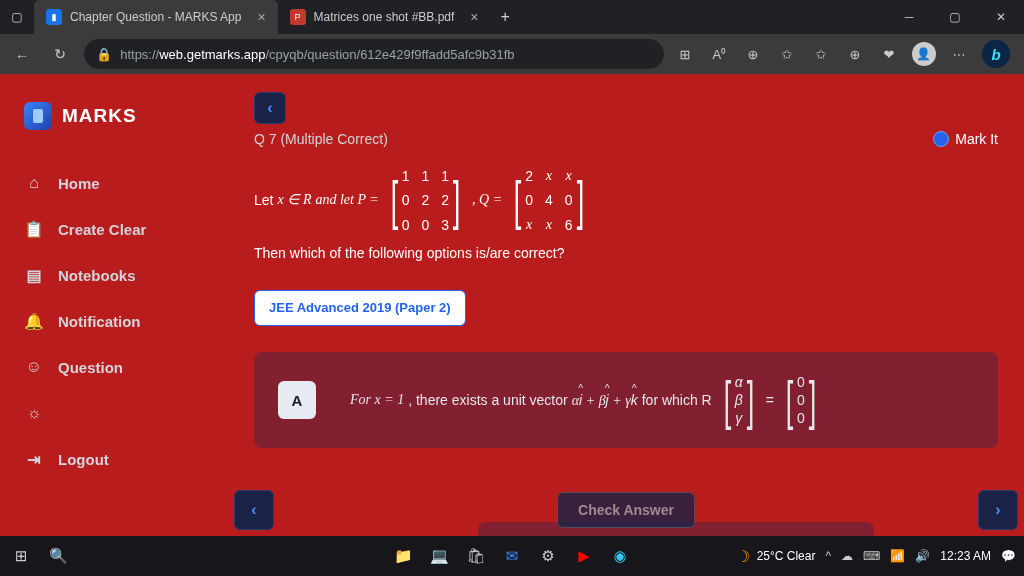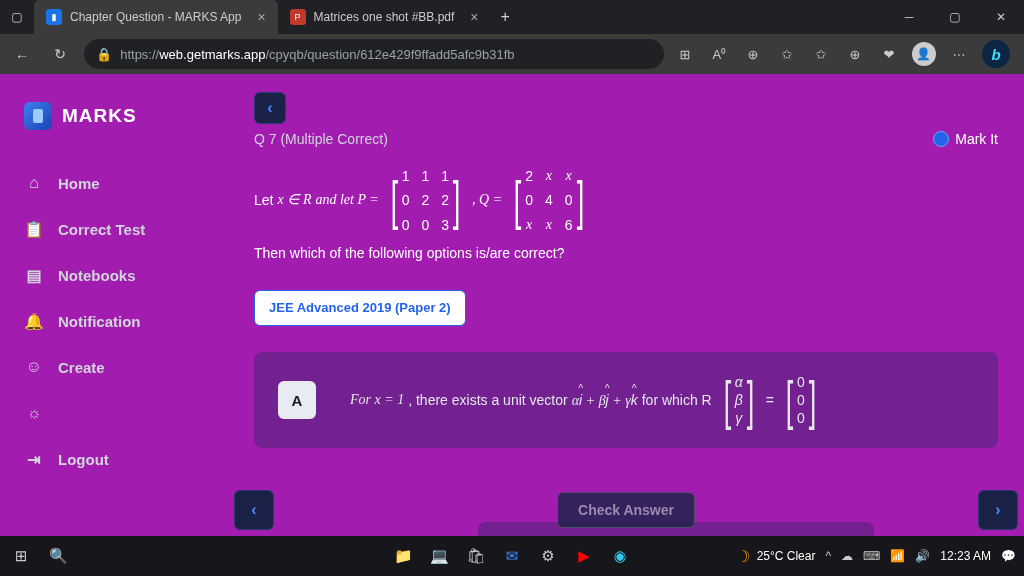--- a/index.html
+++ b/index.html
@@ -15,21 +15,21 @@
 .win-controls{margin-left:auto;display:flex}
 .win-btn{width:46px;height:34px;display:flex;align-items:center;justify-content:center;color:#ccc;font-size:12px}
 .addrbar{height:40px;background:#3b3b3b;display:flex;align-items:center;padding:0 8px;gap:10px;color:#ccc}
 .nav-icon{width:28px;height:28px;display:flex;align-items:center;justify-content:center;font-size:14px}
 .url-box{flex:1;height:30px;background:#202124;border-radius:15px;display:flex;align-items:center;padding:0 12px;gap:8px;font-size:13px;color:#9aa0a6}
 .url-box .host{color:#fff}
 .addr-right{display:flex;align-items:center;gap:12px;margin-right:6px}
 .addr-ico{width:22px;height:22px;display:flex;align-items:center;justify-content:center;color:#ccc;font-size:13px}
 .avatar{width:24px;height:24px;border-radius:50%;background:#ccc;display:flex;align-items:center;justify-content:center;color:#555;font-size:12px}
 .bing{width:28px;height:28px;border-radius:50%;background:#0b2545;display:flex;align-items:center;justify-content:center;color:#3ae0ff;font-weight:bold;font-size:15px;font-style:italic}
-.app{display:flex;height:462px;background:#a21caf}
+.app{display:flex;height:462px;background:#b91c1c}
 .sidebar{width:228px;padding:28px 0 0 24px;color:#e5e7eb}
 .brand{display:flex;align-items:center;gap:10px;margin-bottom:30px}
 .brand-ico{width:28px;height:28px;border-radius:6px;background:linear-gradient(135deg,#3b82f6,#1e40af);display:flex;align-items:center;justify-content:center}
 .brand-ico::after{content:"";width:10px;height:14px;background:#9cccff;border-radius:2px}
 .brand-text{font-size:19px;font-weight:700;letter-spacing:1px;color:#fff}
 .nav-item{display:flex;align-items:center;gap:14px;padding:13px 0;color:#d1d5db;font-size:15px;font-weight:600;cursor:pointer}
 .nav-ico{width:20px;height:20px;display:flex;align-items:center;justify-content:center;font-size:16px}
 .main{flex:1;padding:18px 26px 0 26px;color:#e5e7eb;position:relative;overflow:hidden}
 .back-btn{width:32px;height:32px;border-radius:6px;background:#1a2347;border:1px solid #2c3a6e;display:flex;align-items:center;justify-content:center;color:#4a8cff;font-size:16px;font-weight:900;cursor:pointer}
 .q-head{display:flex;justify-content:space-between;align-items:center;margin-top:7px;font-size:14px;color:#d1d5db}
@@ -110,33 +110,33 @@
     <div class="brand">
       <div class="brand-ico"></div>
       <div class="brand-text">MARKS</div>
     </div>
     <div class="nav-item">
         <span class="nav-ico">⌂</span>
         <span>Home</span>
       </div>
     <div class="nav-item">
         <span class="nav-ico">📋</span>
-        <span>Correct Test</span>
+        <span>Create Clear</span>
       </div>
     <div class="nav-item">
         <span class="nav-ico">▤</span>
         <span>Notebooks</span>
       </div>
     <div class="nav-item">
         <span class="nav-ico">🔔</span>
         <span>Notification</span>
       </div>
     <div class="nav-item">
         <span class="nav-ico">☺</span>
-        <span>Create</span>
+        <span>Question</span>
       </div>
     <div class="nav-item">
         <span class="nav-ico">☼</span>
       </div>
     <div class="nav-item">
         <span class="nav-ico">⇥</span>
         <span>Logout</span>
       </div>
   </div>
 

